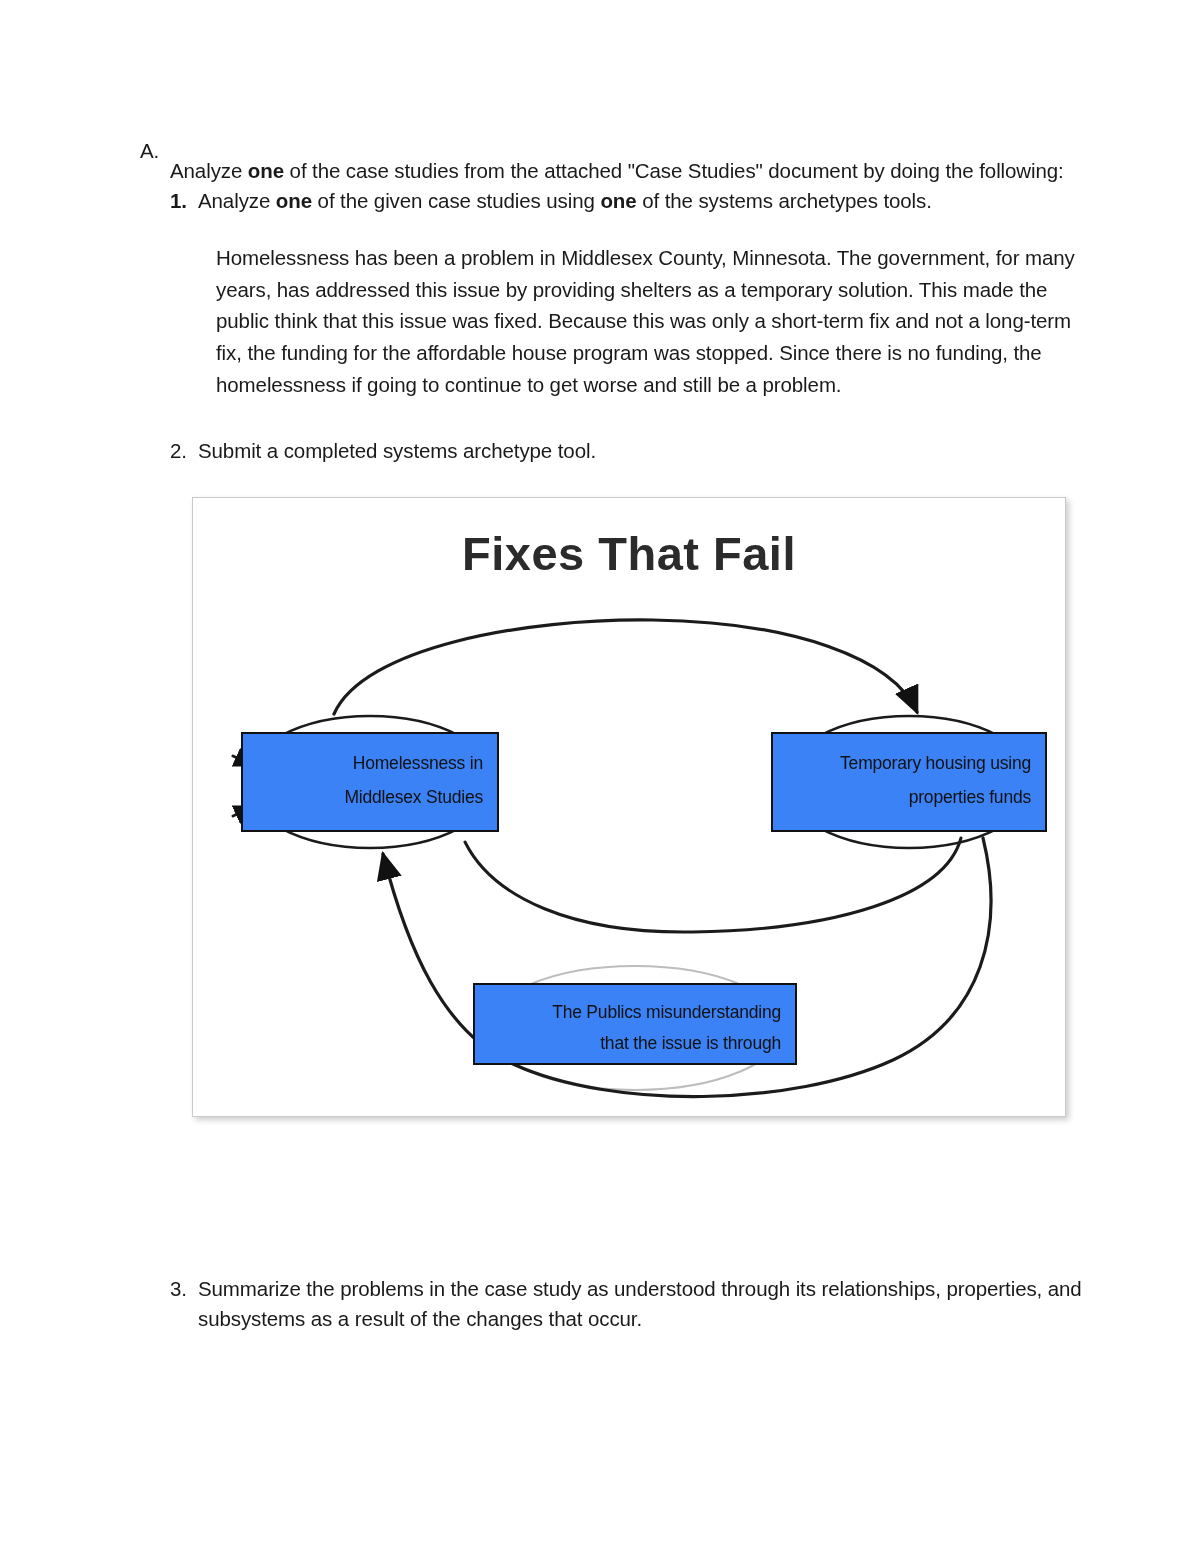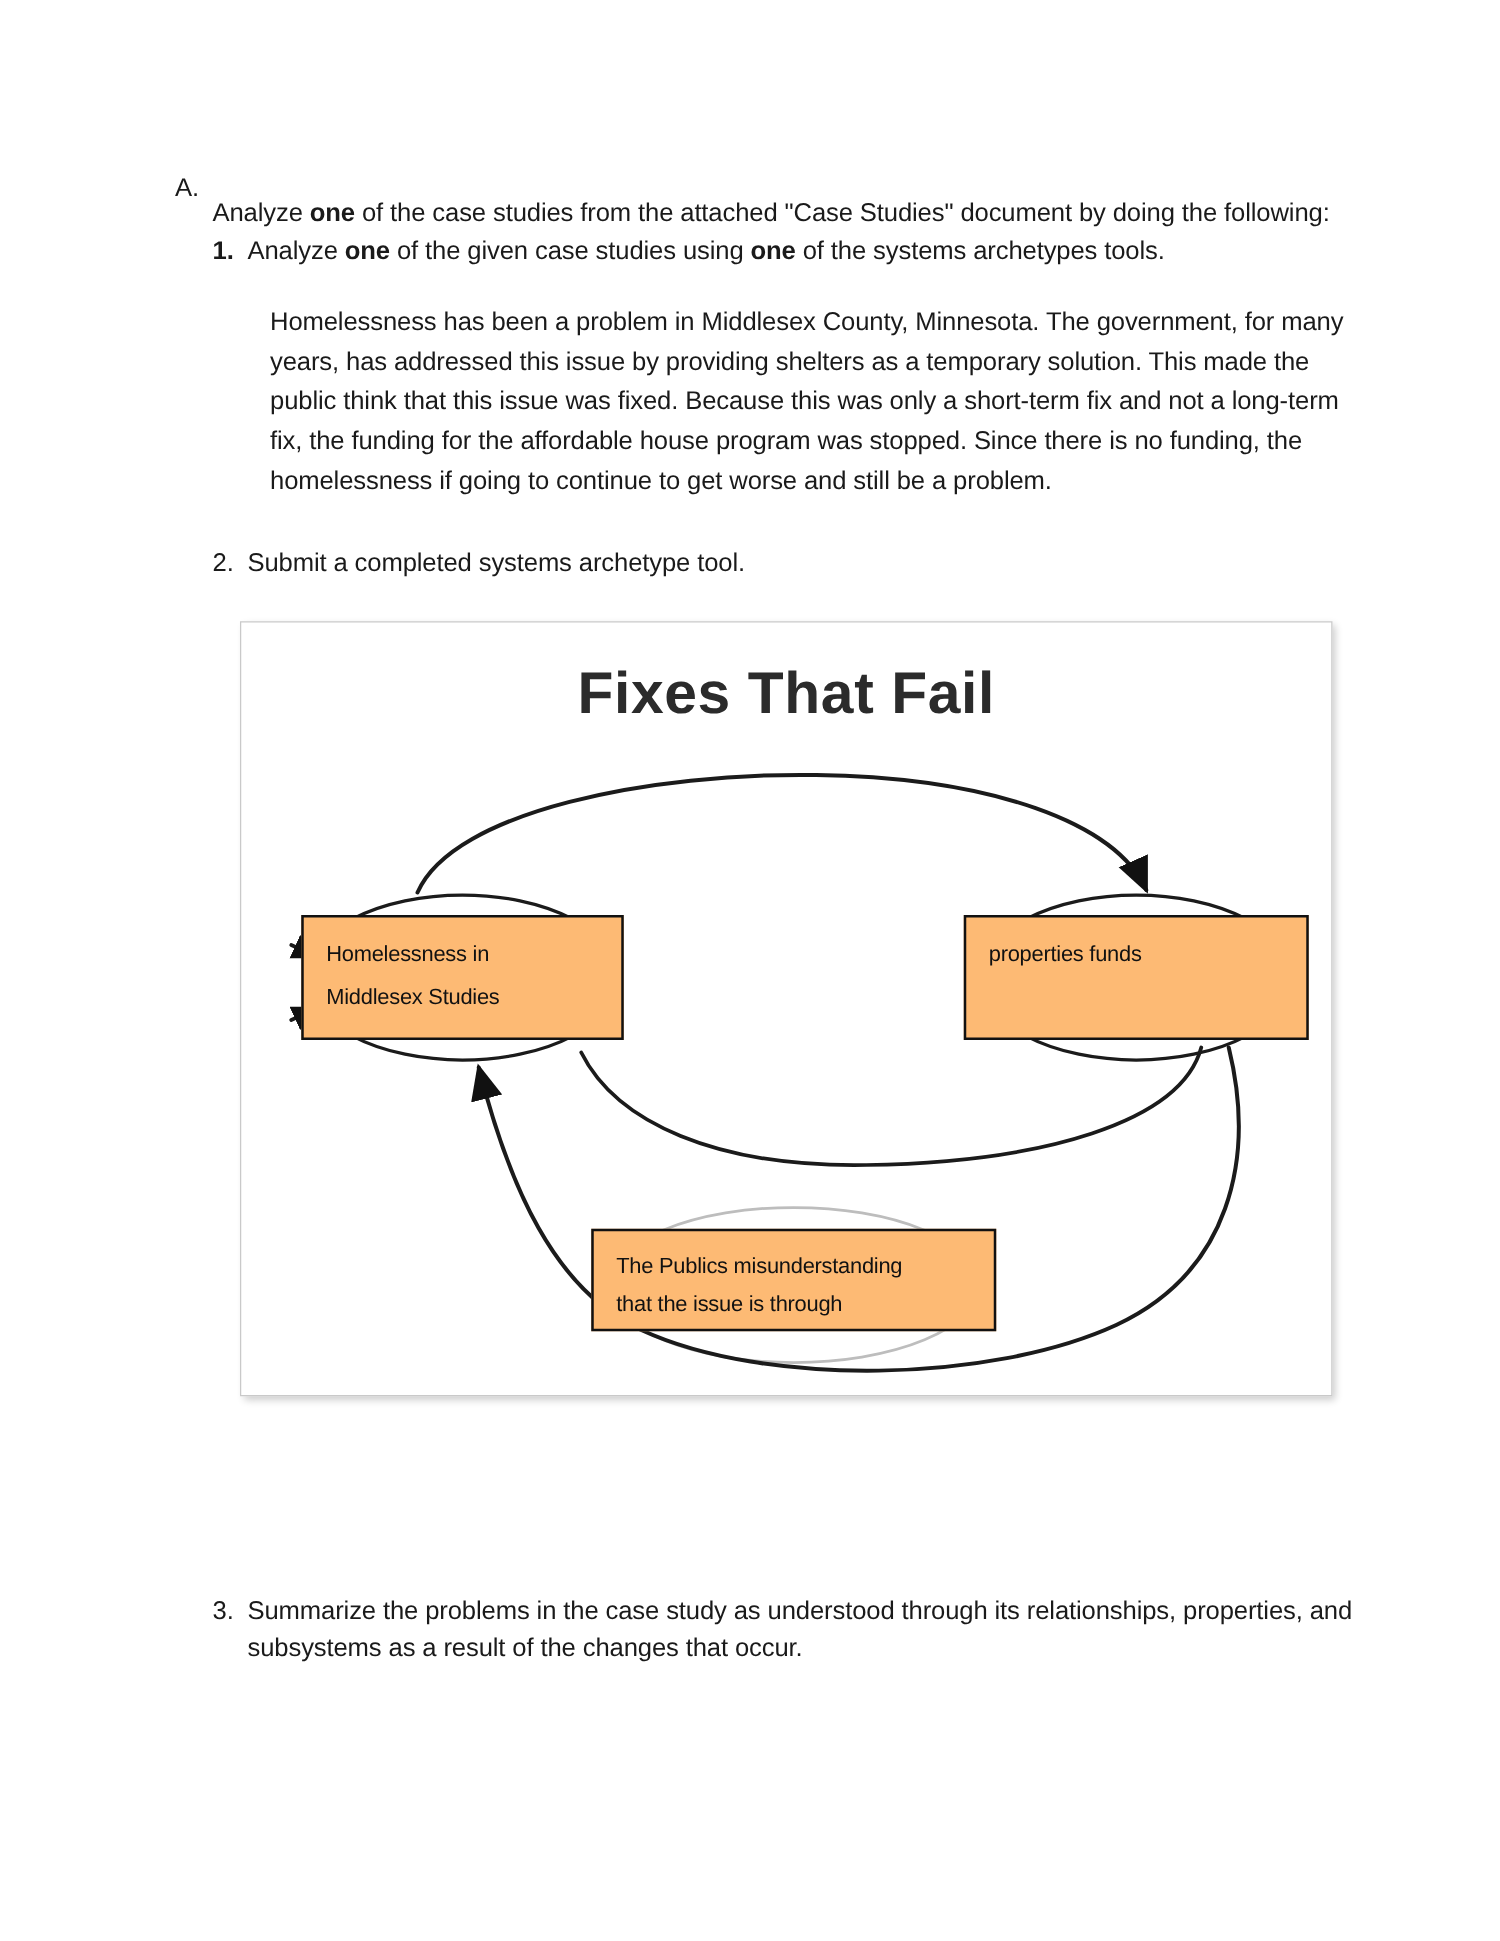--- a/index.html
+++ b/index.html
@@ -107,28 +107,29 @@
   .diagram-svg {
     position: absolute;
     left: 0;
     top: 0;
     width: 874px;
     height: 620px;
   }
 
   .node-box {
     position: absolute;
-    background: #fdba74;
+    background: #3b82f6;
     border: 2.5px solid #111111;
     box-sizing: border-box;
     padding: 12px 14px 12px 18px;
     font-size: 17.5px;
     line-height: 1.95;
     color: #111111;
     letter-spacing: -0.2px;
+    text-align: right;
   }
   #box-left   { left: 48px;  top: 234px; width: 258px; height: 100px; }
   #box-right  { left: 578px; top: 234px; width: 276px; height: 100px; }
   #box-bottom { left: 280px; top: 485px; width: 324px; height: 82px;
                 line-height: 1.75; }
 
   .node-line { white-space: nowrap; }
   #box-bottom .node-line { line-height: 1.75; }
 
   
@@ -198,20 +199,21 @@
         <path d="M 40,258 L 62,268" fill="none" stroke="#1b1b1b" stroke-width="3" stroke-linecap="round" marker-end="url(#ah-sm)"></path>
         <path d="M 40,318 L 62,308" fill="none" stroke="#1b1b1b" stroke-width="3" stroke-linecap="round" marker-end="url(#ah-sm)"></path>
       </svg>
 
       <div class="node-box" id="box-left">
         <div class="node-line">Homelessness in</div>
         <div class="node-line">Middlesex Studies</div>
       </div>
 
       <div class="node-box" id="box-right">
+        <div class="node-line">Temporary housing using</div>
         <div class="node-line">properties funds</div>
       </div>
 
       <div class="node-box" id="box-bottom">
         <div class="node-line">The Publics misunderstanding</div>
         <div class="node-line">that the issue is through</div>
       </div>
 
     </div>
   </div>

